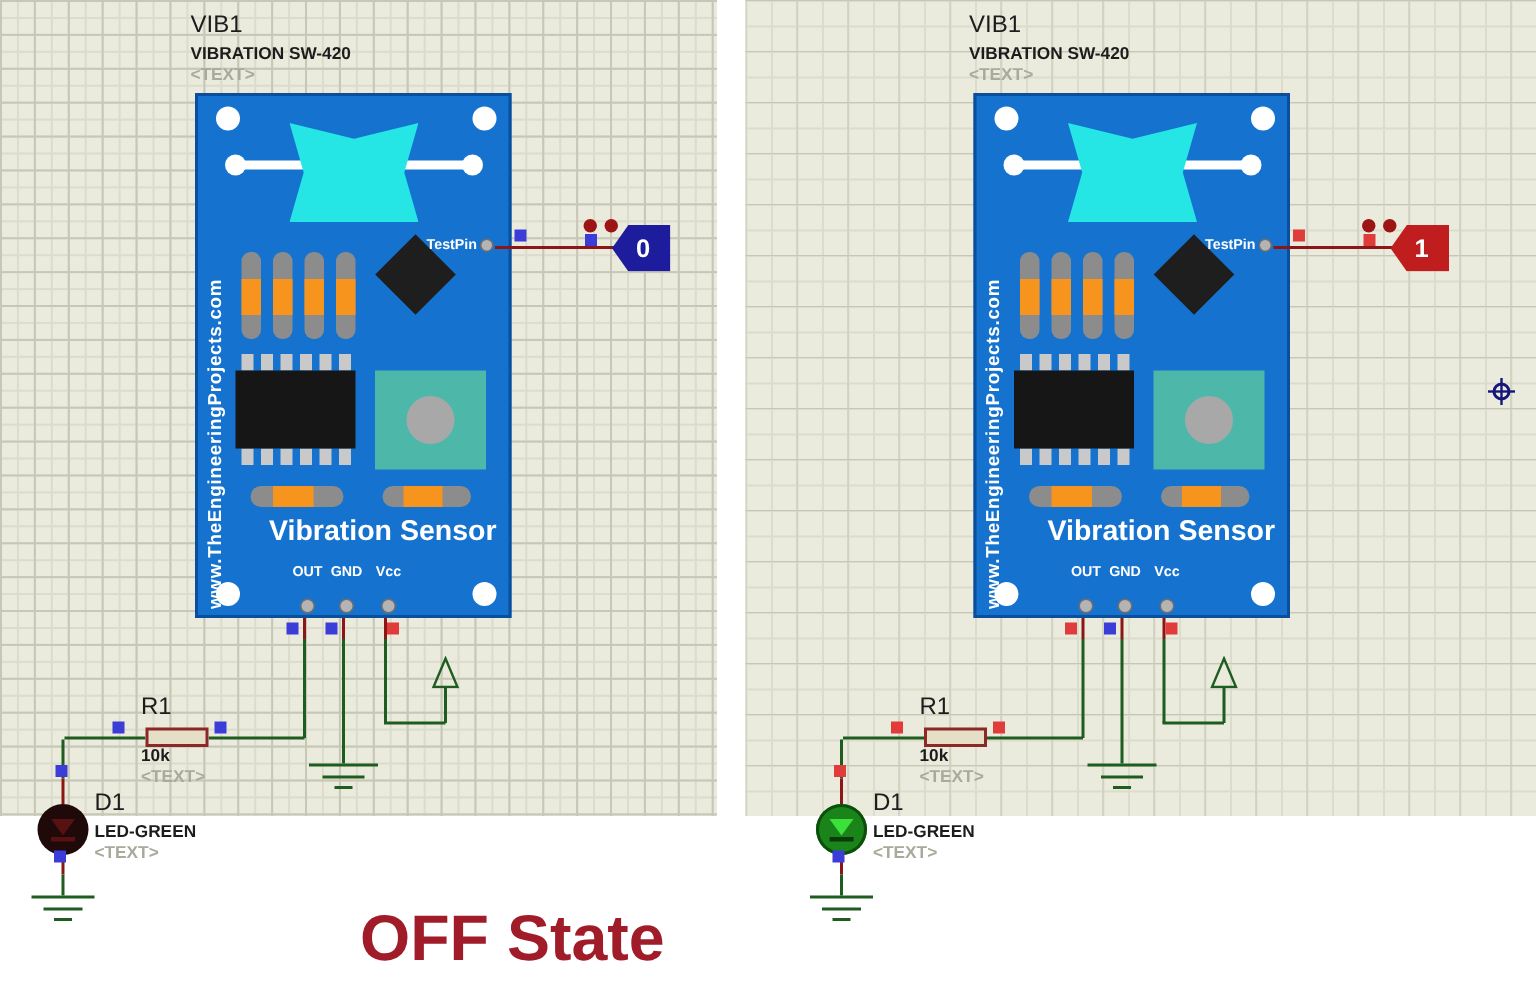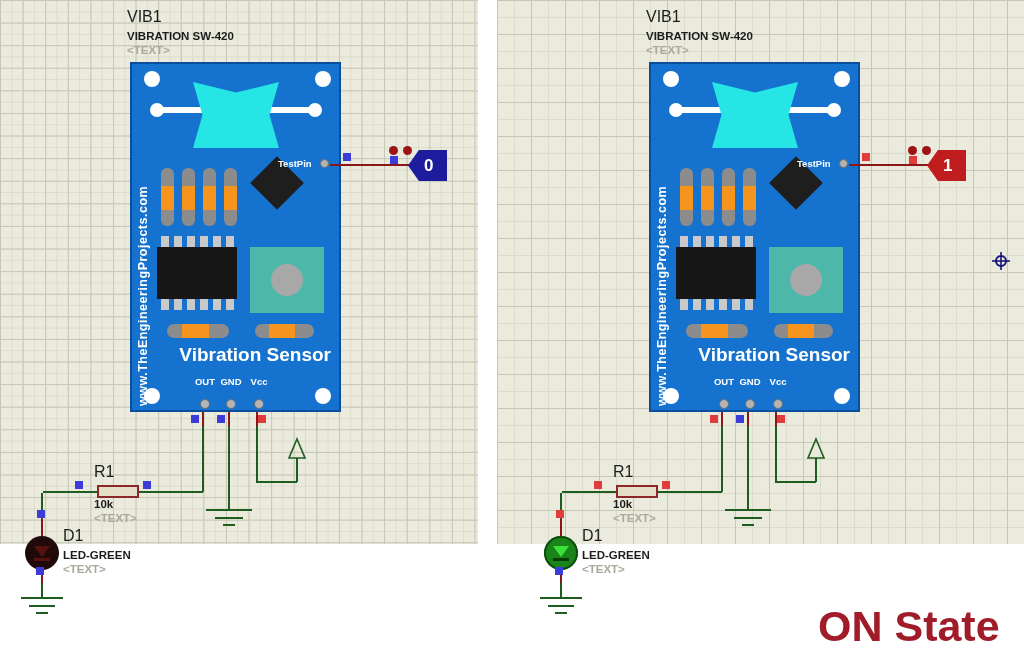--- a/index.html
+++ b/index.html
@@ -36,21 +36,21 @@
   .ic{position:absolute;left:25px;top:183px;width:80px;height:52px;background:#161616}
   .leg{position:absolute;width:8px;height:11px;background:#c9c9c9}
   .pot{position:absolute;left:118px;top:183px;width:74px;height:66px;background:#4db8aa}
   .knob{position:absolute;left:21px;top:17px;width:32px;height:32px;border-radius:50%;background:#a8a8a8}
   .hres{position:absolute;top:260px;height:14px;background:#8c8c8c;border-radius:7px}
   .hres i{position:absolute;top:0;height:14px;background:#f7941e}
   .board-title{position:absolute;left:14px;top:280px;width:185px;text-align:right;
                color:#fff;font-weight:bold;font-size:19px}
   .site{position:absolute;left:4px;top:64px;height:278px;width:17px;color:#fff;font-weight:bold;
         font-size:12.5px;writing-mode:vertical-rl;transform:rotate(180deg);letter-spacing:.5px;white-space:nowrap}
-  .testpin-lbl{position:absolute;left:146px;top:94px;width:40px;text-align:left;
+  .testpin-lbl{position:absolute;left:146px;top:94px;width:40px;text-align:right;
                color:#fff;font-weight:bold;font-size:9.5px}
   .tp-dot{position:absolute;left:188px;top:95px;width:9px;height:9px;border-radius:50%;
           background:#b4b4b4;border:1px solid #6e6e6e;box-sizing:border-box}
   .pin-lbl{position:absolute;top:312px;width:26px;text-align:center;color:#fff;font-weight:bold;font-size:9.5px}
   .pin-dot{position:absolute;top:335px;width:10px;height:10px;border-radius:50%;
            background:#b4b4b4;border:1px solid #6e6e6e;box-sizing:border-box}
 
   .wire{position:absolute}
   .wg{background:#1f5c1f}
   .wr{background:#8c1616}
@@ -194,20 +194,21 @@
       <div class="jsq" style="left:37px;top:510px" data-state="low"></div>
       <div class="jsq" style="left:36px;top:567px" data-state="low"></div>
       <div class="gbar" style="left:21px;top:597px;width:42px"></div>
       <div class="gbar" style="left:29px;top:605px;width:26px"></div>
       <div class="gbar" style="left:36px;top:612px;width:12px"></div>
       <div class="lbl ref" style="left:63px;top:527px">D1</div>
       <div class="lbl part" style="left:63px;top:549px">LED-GREEN</div>
       <div class="lbl ph" style="left:63px;top:563px">&lt;TEXT&gt;</div>
     </div>
 
+    <div class="state-label" style="left:240px">OFF State</div>
   </div>
 
   <div class="divider"></div>
 
   <div class="panel panel-right">
     <div class="circuit">
 
       <div class="lbl ref" style="left:127px;top:8px">VIB1</div>
       <div class="lbl part" style="left:127px;top:30px">VIBRATION SW-420</div>
       <div class="lbl ph" style="left:127px;top:44px">&lt;TEXT&gt;</div>
@@ -321,15 +322,14 @@
       <div class="lbl part" style="left:63px;top:549px">LED-GREEN</div>
       <div class="lbl ph" style="left:63px;top:563px">&lt;TEXT&gt;</div>
     </div>
 
     <svg style="position:absolute;left:495px;top:252px" width="18" height="18">
       <circle cx="9" cy="9" r="5" fill="none" stroke="#16167a" stroke-width="2"></circle>
       <line x1="9" y1="0" x2="9" y2="18" stroke="#16167a" stroke-width="1.6"></line>
       <line x1="0" y1="9" x2="18" y2="9" stroke="#16167a" stroke-width="1.6"></line>
     </svg>
 
-    <div class="state-label" style="left:321px">ON State</div>
   </div>
 </div>
 
 </body></html>

